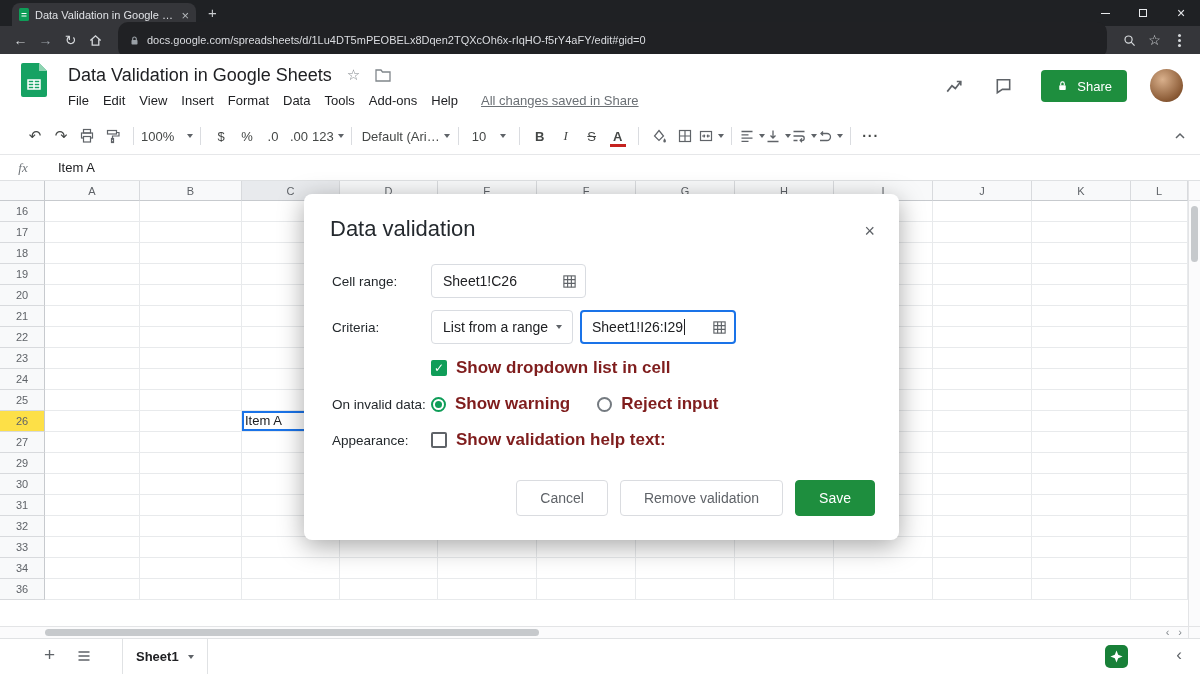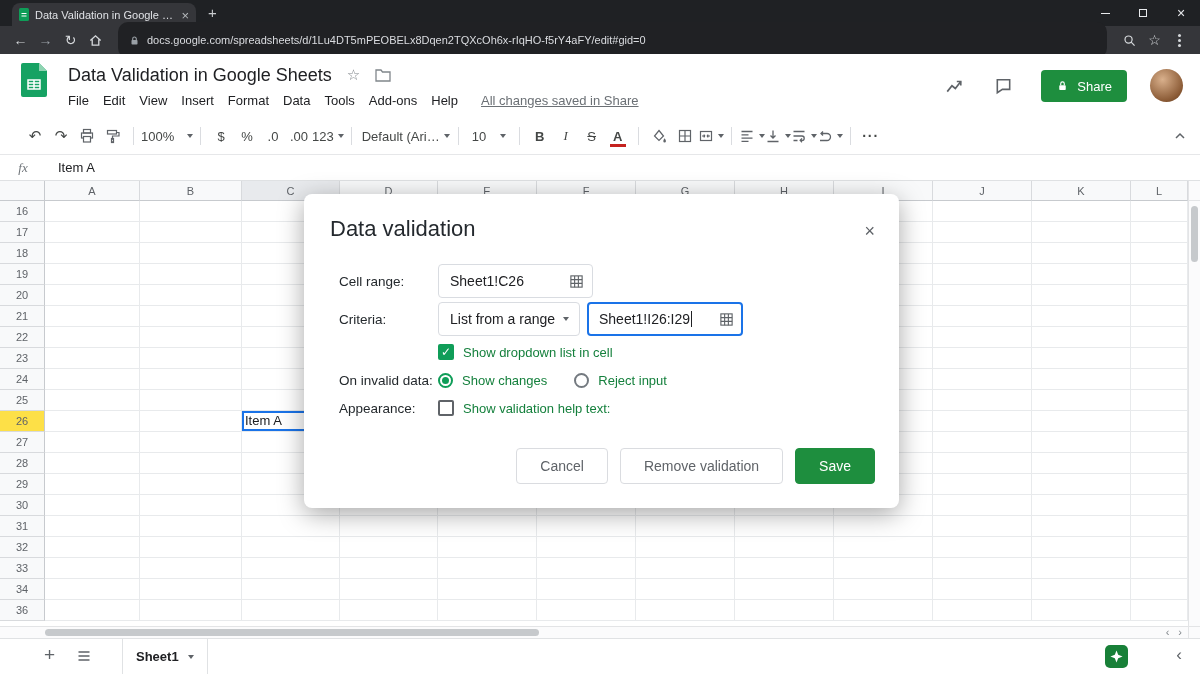--- a/index.html
+++ b/index.html
@@ -111,39 +111,39 @@
   .hs-right::before{content:"›";}
   #scorner{position:absolute;right:0;bottom:0;width:12px;height:12px;background:#fbfbfc;
            border-left:1px solid #e3e4e6;border-top:1px solid #e3e4e6;}
 
   
   #dlg{position:absolute;left:304px;top:194px;width:595px;background:#fff;border-radius:8px;
        box-shadow:0 6px 26px rgba(0,0,0,.35);padding:22px 24px 24px 21px;z-index:20;}
   .dlg-title{font-size:22px;color:#24292e;font-weight:400;margin:0 0 22px 5px;line-height:26px;}
   .dlg-close{position:absolute;right:24px;top:28px;color:#5f6368;font-size:18px;line-height:18px;}
   .dlg-close::before{content:"×";}
-  .frm{display:grid;grid-template-columns:99px 1fr;row-gap:4px;align-items:center;margin-left:14px;}
+  .frm{display:grid;grid-template-columns:99px 1fr;row-gap:12px;align-items:center;margin-left:7px;}
   .flabel{font-size:13.5px;color:#24292d;white-space:nowrap;}
   .fieldwrap{display:flex;align-items:center;min-height:24px;}
   .gfield{height:34px;border:1px solid #d9dce1;border-radius:4px;display:flex;align-items:center;
           justify-content:space-between;padding:0 8px 0 11px;font-size:14px;color:#202124;background:#fff;}
   .w155{width:155px;}
   .gfield.focus{border:2px solid var(--blue);width:156px;padding:0 7px 0 10px;margin-left:7px;}
   .fval{display:flex;align-items:center;}
   .caret-line{width:1px;height:16px;background:#202124;margin-left:1px;}
   .gdrop{width:142px;height:34px;border:1px solid #d9dce1;border-radius:4px;display:flex;align-items:center;
          justify-content:space-between;padding:0 10px 0 11px;font-size:14px;color:#202124;background:#fff;}
   .gcheck{width:16px;height:16px;border:2px solid #5f6368;border-radius:2px;flex:none;}
   .gcheck.on{background:var(--ctrl-green);border-color:var(--ctrl-green);
              display:flex;align-items:center;justify-content:center;}
   .gcheck.on::before{content:"✓";color:#fff;font-size:12px;font-weight:700;line-height:12px;}
   .gradio{width:15px;height:15px;border:2px solid #747a80;border-radius:50%;position:relative;flex:none;}
   .gradio.on{border-color:var(--ctrl-green);}
   .gradio.on::after{content:"";position:absolute;inset:2px;background:var(--ctrl-green);border-radius:50%;}
-  .ctl-label{font-size:13px;color:#15803d;margin-left:9px;}
+  .ctl-label{font-size:17px;color:#7f1d1d;margin-left:9px;font-weight:bold;}
   .radio2{margin-left:27px;}
   .dlg-btns{display:flex;justify-content:flex-end;gap:12px;margin-top:28px;}
   .gbtn{height:36px;border-radius:4px;font-size:14px;padding:0 23px;display:flex;align-items:center;
         border:1px solid #dadce0;background:#fff;color:#5f6368;font-family:inherit;}
   .gbtn.primary{background:var(--green);border-color:var(--green);color:#fff;}
 
   
   #bottombar{position:absolute;left:0;top:638px;width:1200px;height:36px;background:#fff;
              border-top:1px solid #e0e2e4;}
   .bb-plus{position:absolute;left:44px;top:5px;font-size:19px;color:#5f6368;}
@@ -564,35 +564,20 @@
         <div class="cell" style="width: 99px;"></div>
         <div class="cell" style="width: 99px;"></div>
         <div class="cell" style="width: 99px;"></div>
         <div class="cell" style="width: 99px;"></div>
         <div class="cell" style="width: 99px;"></div>
         <div class="cell" style="width: 99px;"></div>
         <div class="cell" style="width: 99px;"></div>
         <div class="cell" style="width: 57px;"></div>
       </div>
       <div class="grid-row">
-        <div class="row-h">28</div>
-        <div class="cell" style="width: 95px;"></div>
-        <div class="cell" style="width: 102px;"></div>
-        <div class="cell" style="width: 98px;"></div>
-        <div class="cell" style="width: 98px;"></div>
-        <div class="cell" style="width: 99px;"></div>
-        <div class="cell" style="width: 99px;"></div>
-        <div class="cell" style="width: 99px;"></div>
-        <div class="cell" style="width: 99px;"></div>
-        <div class="cell" style="width: 99px;"></div>
-        <div class="cell" style="width: 99px;"></div>
-        <div class="cell" style="width: 99px;"></div>
-        <div class="cell" style="width: 57px;"></div>
-      </div>
-      <div class="grid-row">
         <div class="row-h">29</div>
         <div class="cell" style="width: 95px;"></div>
         <div class="cell" style="width: 102px;"></div>
         <div class="cell" style="width: 98px;"></div>
         <div class="cell" style="width: 98px;"></div>
         <div class="cell" style="width: 99px;"></div>
         <div class="cell" style="width: 99px;"></div>
         <div class="cell" style="width: 99px;"></div>
         <div class="cell" style="width: 99px;"></div>
         <div class="cell" style="width: 99px;"></div>
@@ -744,21 +729,21 @@
 
     <div></div>
     <div class="fieldwrap">
       <span class="gcheck on"></span>
       <span class="ctl-label">Show dropdown list in cell</span>
     </div>
 
     <div class="flabel">On invalid data:</div>
     <div class="fieldwrap">
       <span class="gradio on"></span>
-      <span class="ctl-label">Show changes</span>
+      <span class="ctl-label">Show warning</span>
       <span class="gradio radio2"></span>
       <span class="ctl-label">Reject input</span>
     </div>
 
     <div class="flabel">Appearance:</div>
     <div class="fieldwrap">
       <span class="gcheck"></span>
       <span class="ctl-label">Show validation help text:</span>
     </div>
   </div>

